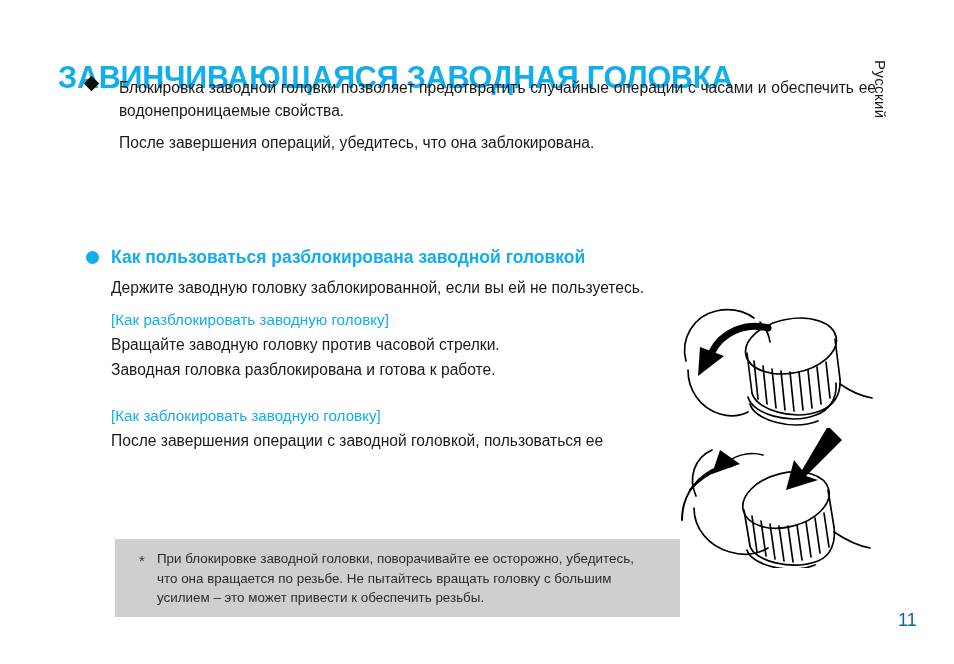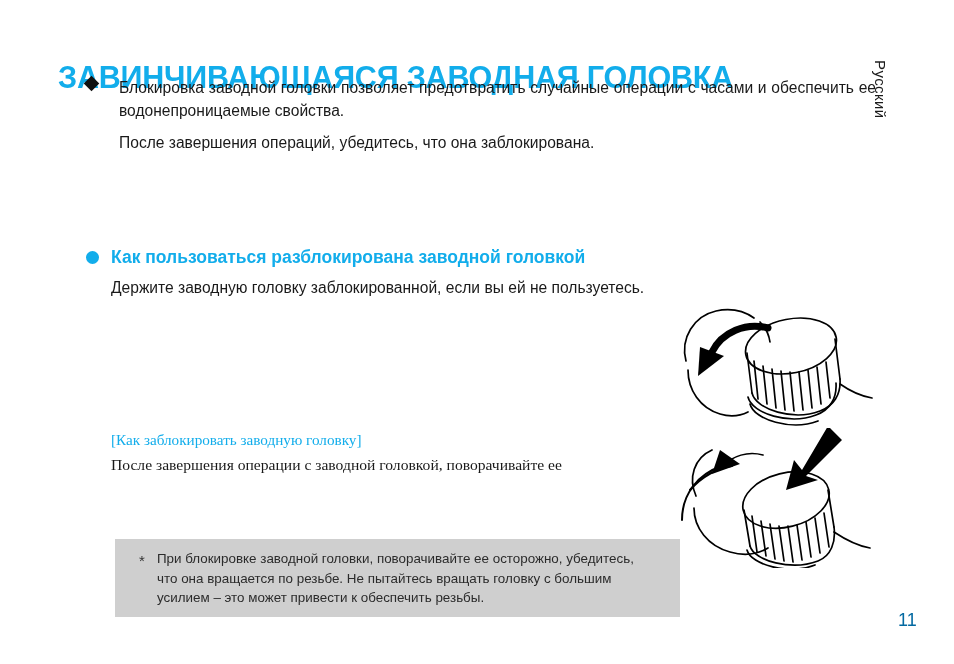--- a/index.html
+++ b/index.html
@@ -117,21 +117,21 @@
     white-space: nowrap;
   }
 
   
   .proc {
     position: absolute;
     left: 111px;
     width: 560px;
   }
   .proc-1 { top: 308px; }
-  .proc-2 { top: 428px; font-family: Liberation Serif, serif; }
+  .proc-2 { top: 404px; }
   .proc-label {
     font-size: 15.2px;
     line-height: 24px;
     color: #12ADEB;
     white-space: nowrap;
   }
   .proc-line {
     font-size: 15.6px;
     line-height: 25px;
     color: #1a1a1a;
@@ -207,24 +207,29 @@
     <div class="sub-line">После завершения операций, убедитесь, что она заблокирована.</div>
   </div>
 
   <div class="section-head">
     <span class="section-dot"></span>
     <span class="section-title">Как пользоваться разблокирована заводной головкой</span>
   </div>
 
   <div class="section-intro">Держите заводную головку заблокированной, если вы ей не пользуетесь.</div>
 
+  <div class="proc proc-1">
+    <div class="proc-label">[Как разблокировать заводную головку]</div>
+    <div class="proc-line">Вращайте заводную головку против часовой стрелки.</div>
+    <div class="proc-line">Заводная головка разблокирована и готова к работе.</div>
+  </div>
 
   <div class="proc proc-2">
     <div class="proc-label">[Как заблокировать заводную головку]</div>
-    <div class="proc-line">После завершения операции с заводной головкой, поворачивайте ее</div>
+    <div class="proc-line">После завершения операции с заводной головкой, пользоваться ее</div>
   </div>
 
   <div class="illus illus-1">
     <svg width="210" height="135" viewBox="0 0 210 135">
       <g fill="none" stroke="#000000" stroke-width="1.7" stroke-linecap="round" stroke-linejoin="round">
 
         <path d="M18 63 C12 40 26 18 48 13 C62 10 76 13 86 20"></path>
         <path d="M92 24 C98 30 101 37 102 44"></path>
         <path d="M20 72 C20 92 32 110 52 116 C62 119 72 118 80 114"></path>
 

